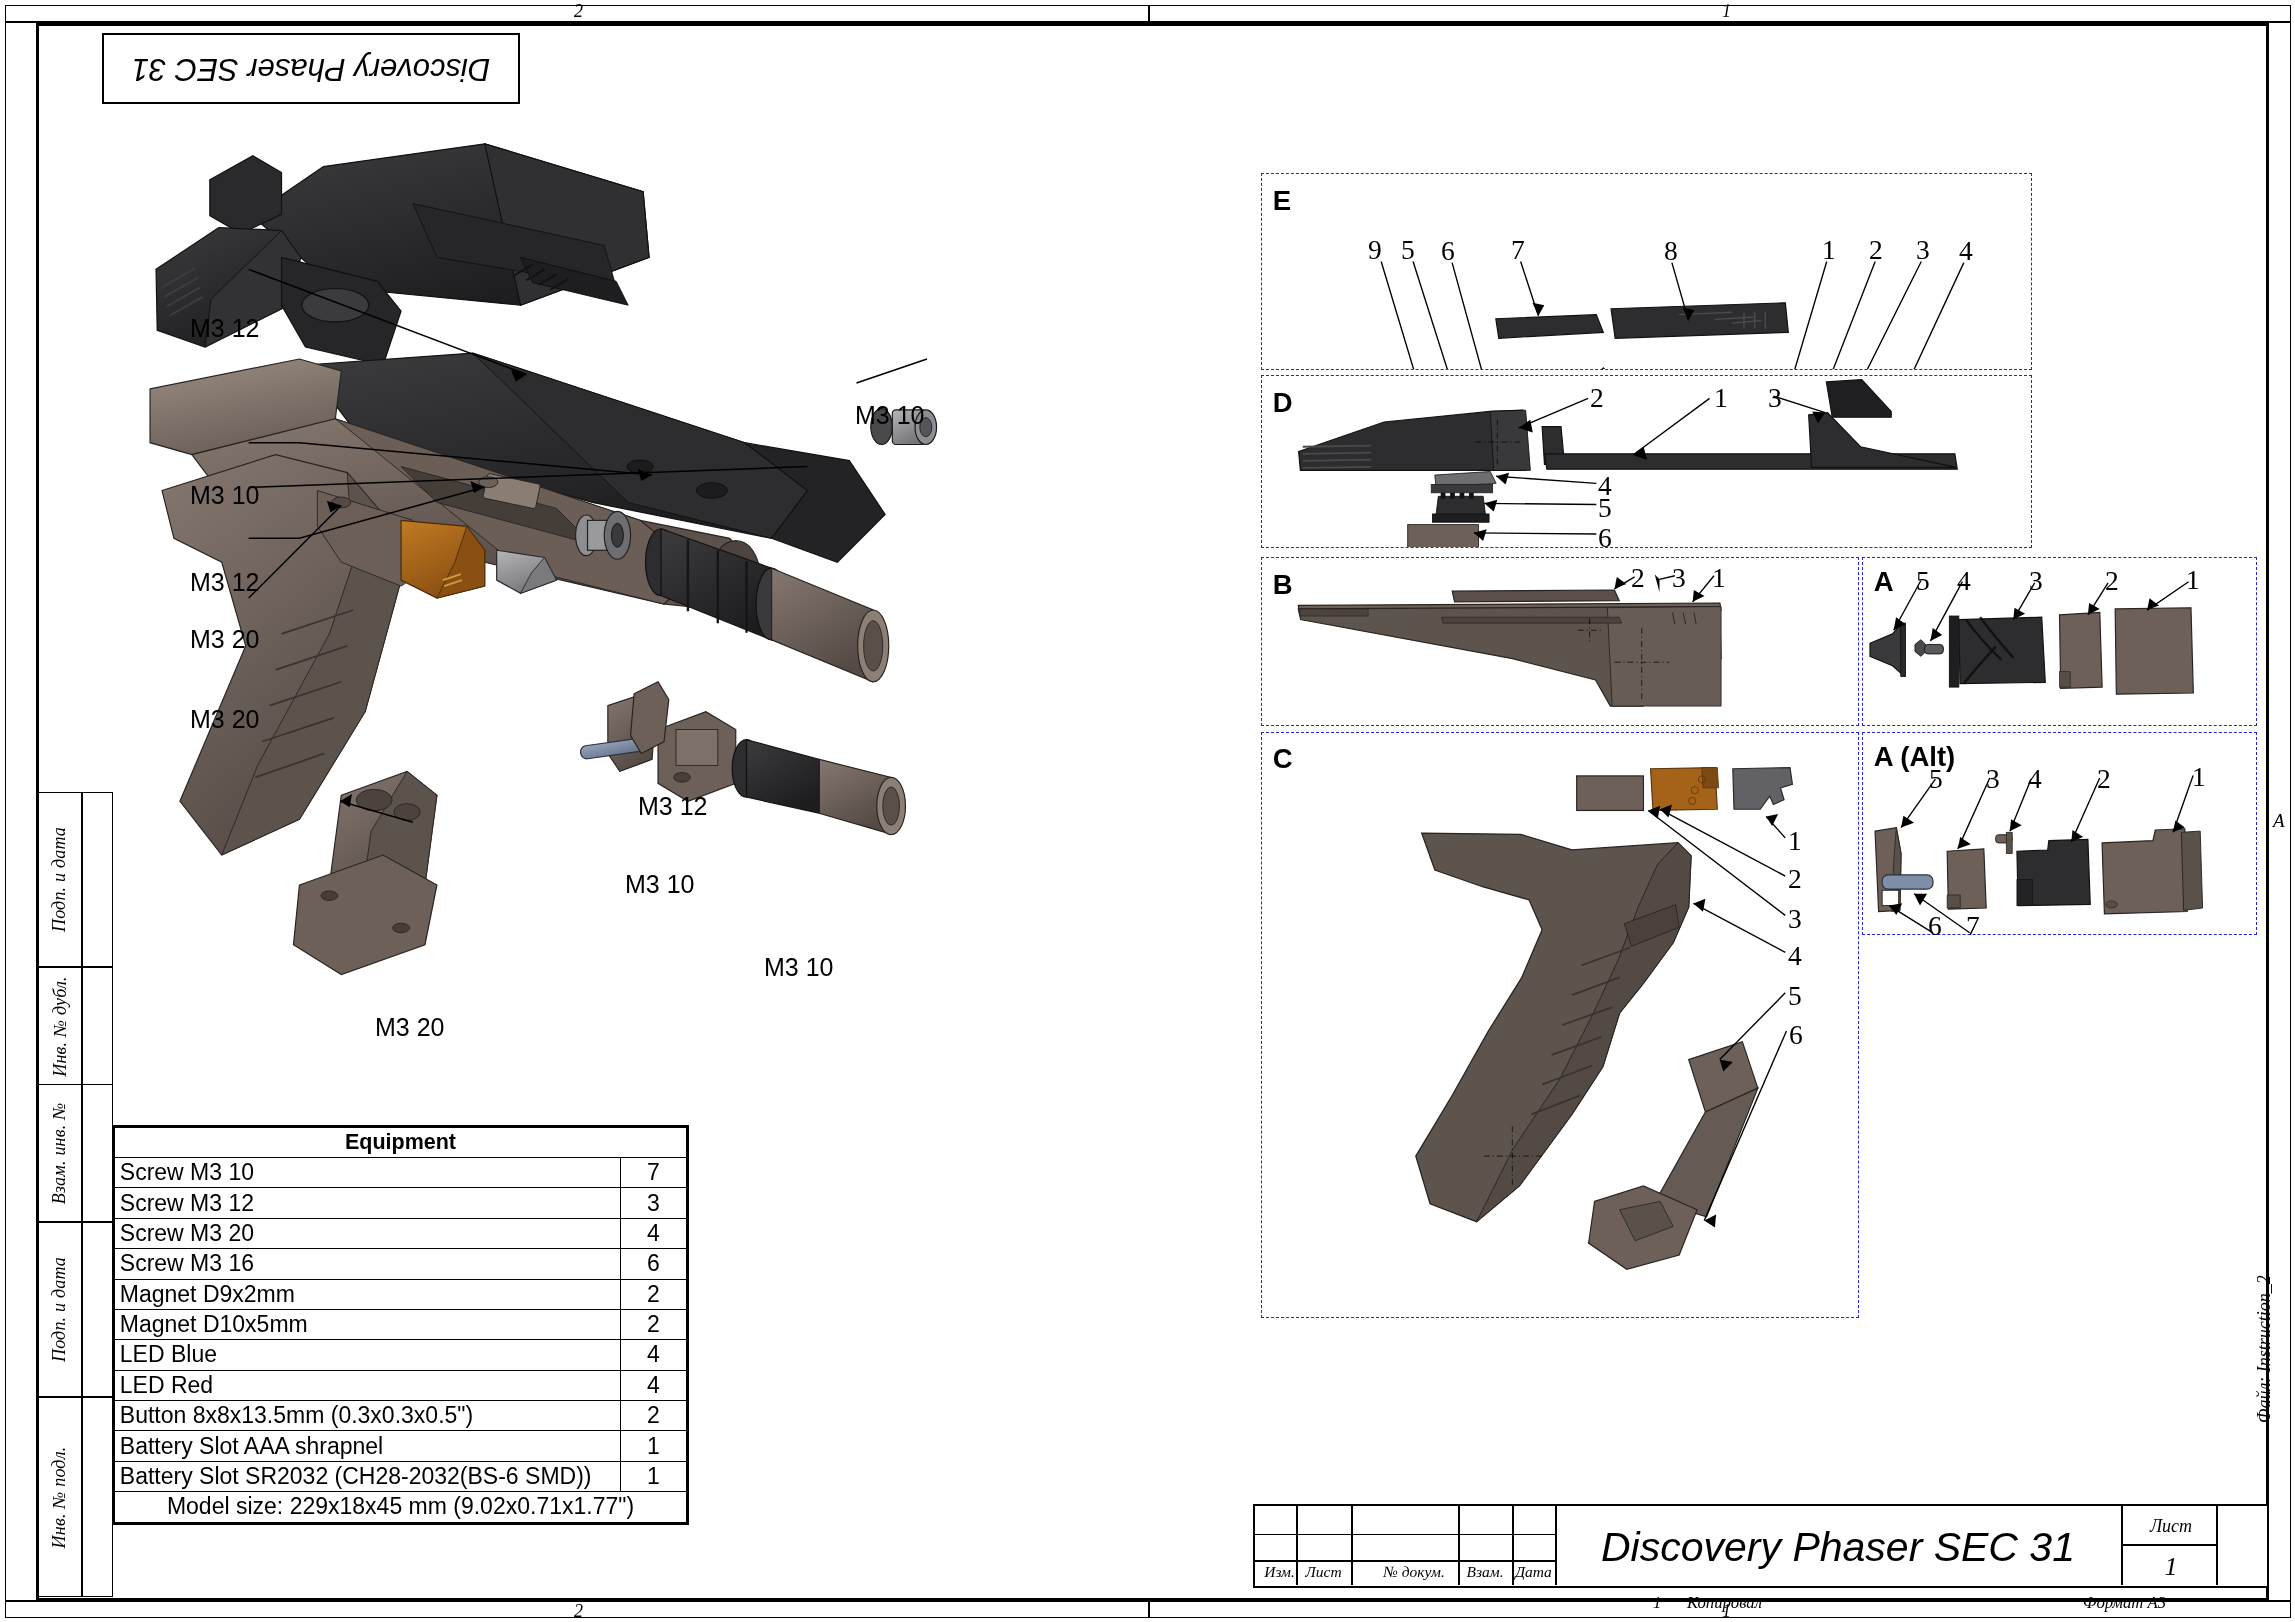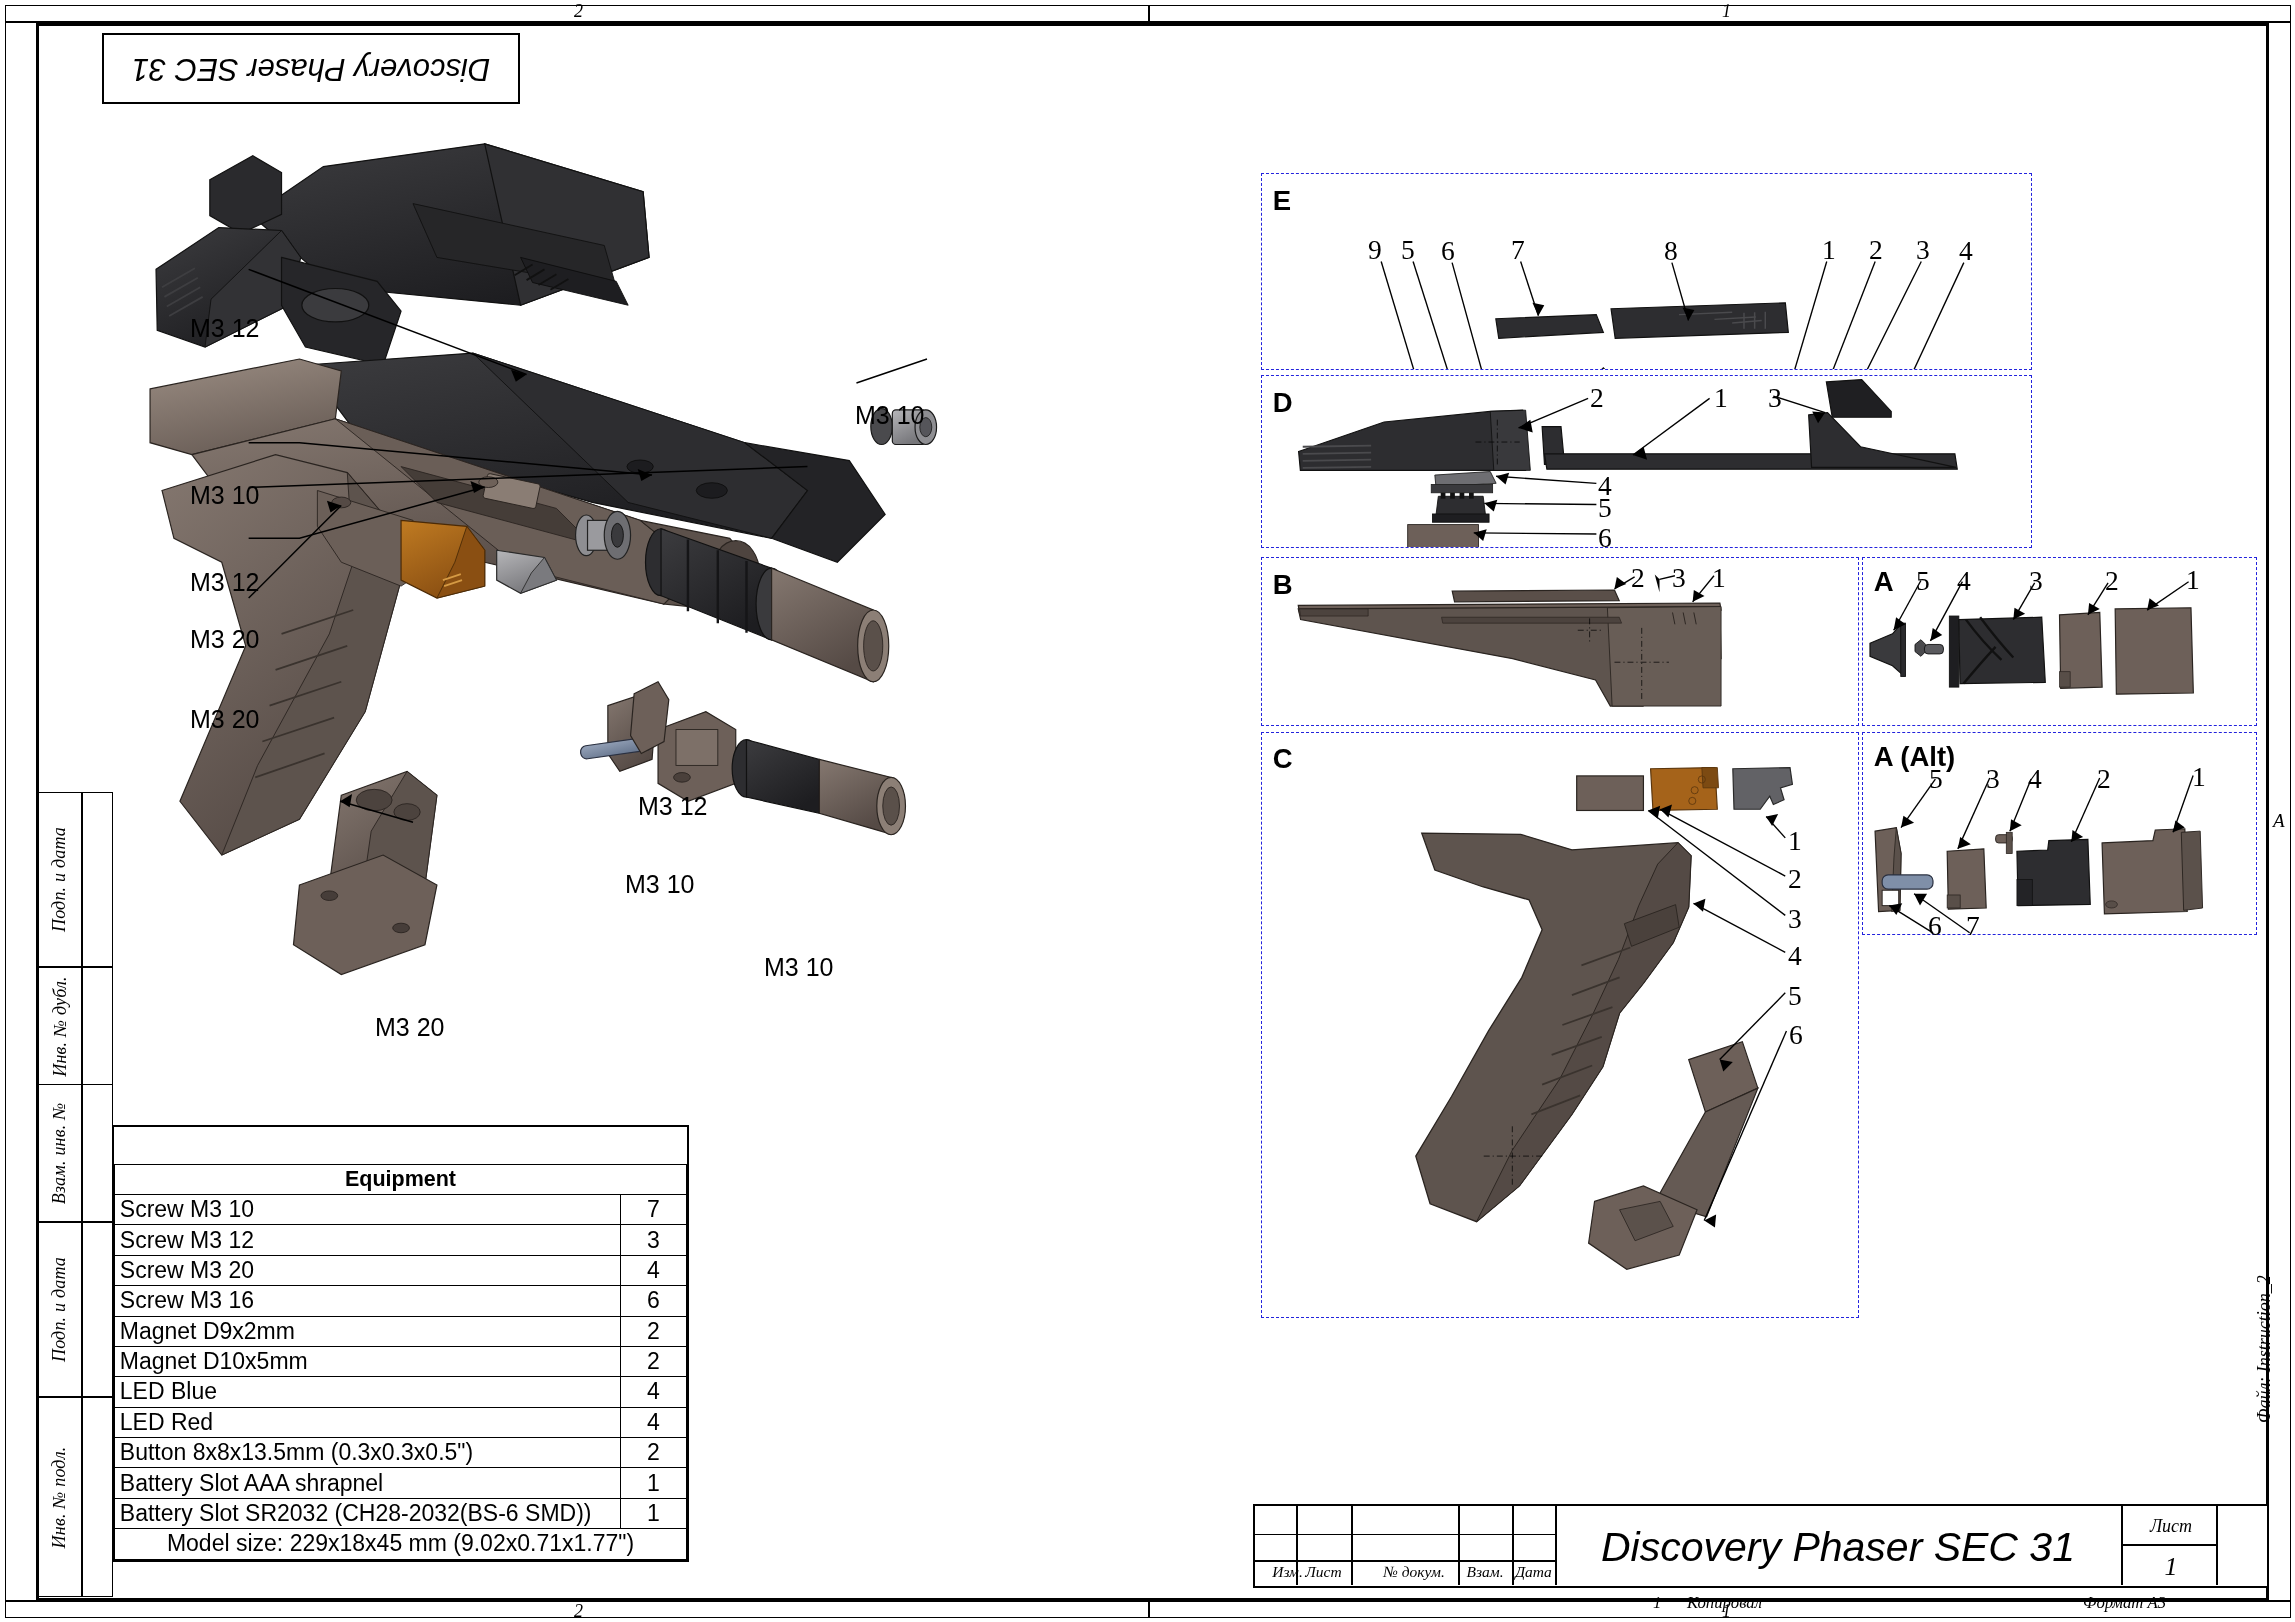--- a/index.html
+++ b/index.html
@@ -29,21 +29,21 @@
   
   #titlebox-tl{left:102px;top:33px;width:418px;height:71px;border:2.4px solid #000;
                box-sizing:border-box;background:#fff;}
   #titlebox-tl span{display:block;width:100%;height:100%;line-height:66px;text-align:center;
         font-family:"Liberation Sans",sans-serif;font-style:italic;font-size:31px;
         transform:rotate(180deg);}
 
   
   #equip-table{left:112px;top:1125px;width:577px;border:2.4px solid #000;background:#fff;
                border-collapse:collapse;box-sizing:border-box;}
-  #equip-table table{border-collapse:collapse;width:100%;margin-top:37px;}
+  #equip-table table{border-collapse:collapse;width:100%;}
   #equip-table td,#equip-table th{border:1.2px solid #000;font-size:23px;padding:1.2px 4.8px;
         font-family:"Liberation Sans",sans-serif;height:30px;box-sizing:border-box;}
   #equip-table th{font-weight:bold;text-align:center;font-size:21.5px;}
   #equip-table td.qty{text-align:center;width:66px;}
   #equip-table td.full{text-align:center;}
 
   
   .panel{position:absolute;border:1.8px dashed #2323dd;box-sizing:border-box;background:#fff;}
   .panel-letter{position:absolute;font-family:"Liberation Sans",sans-serif;font-weight:bold;
        font-size:27.5px;color:#000;}
@@ -634,21 +634,21 @@
   <div class="abs blk" style="left:203px;top:0;width:1.8px;height:79px;"></div>
   <div class="abs blk" style="left:257px;top:0;width:1.8px;height:79px;"></div>
   <div class="abs blk" style="left:300px;top:0;width:1.8px;height:79px;"></div>
   <div class="abs blk" style="left:866px;top:0;width:1.8px;height:79px;"></div>
   <div class="abs blk" style="left:961px;top:0;width:1.8px;height:79px;"></div>
 
   <div class="abs" style="left:0;top:27.5px;width:300px;height:0.9px;background:#000;"></div>
   <div class="abs blk" style="left:0;top:54px;width:300px;height:1.8px;"></div>
   <div class="abs blk" style="left:866px;top:38px;width:96px;height:1.8px;"></div>
 
-  <div class="tbhdr" style="left:12px;top:57px;width:41px;">Изм.</div>
+  <div class="tbhdr" style="left:4px;top:57px;width:41px;">Изм.</div>
   <div class="tbhdr" style="left:41px;top:57px;width:55px;">Лист</div>
   <div class="tbhdr" style="left:105px;top:57px;width:108px;">№ докум.</div>
   <div class="tbhdr" style="left:203px;top:57px;width:54px;">Взам.</div>
   <div class="tbhdr" style="left:257px;top:57px;width:43px;">Дата</div>
 
   <div id="tb-title">Discovery Phaser SEC 31</div>
   <div id="tb-sheetlabel">Лист</div>
   <div id="tb-sheetnum">1</div>
 </div>
 

